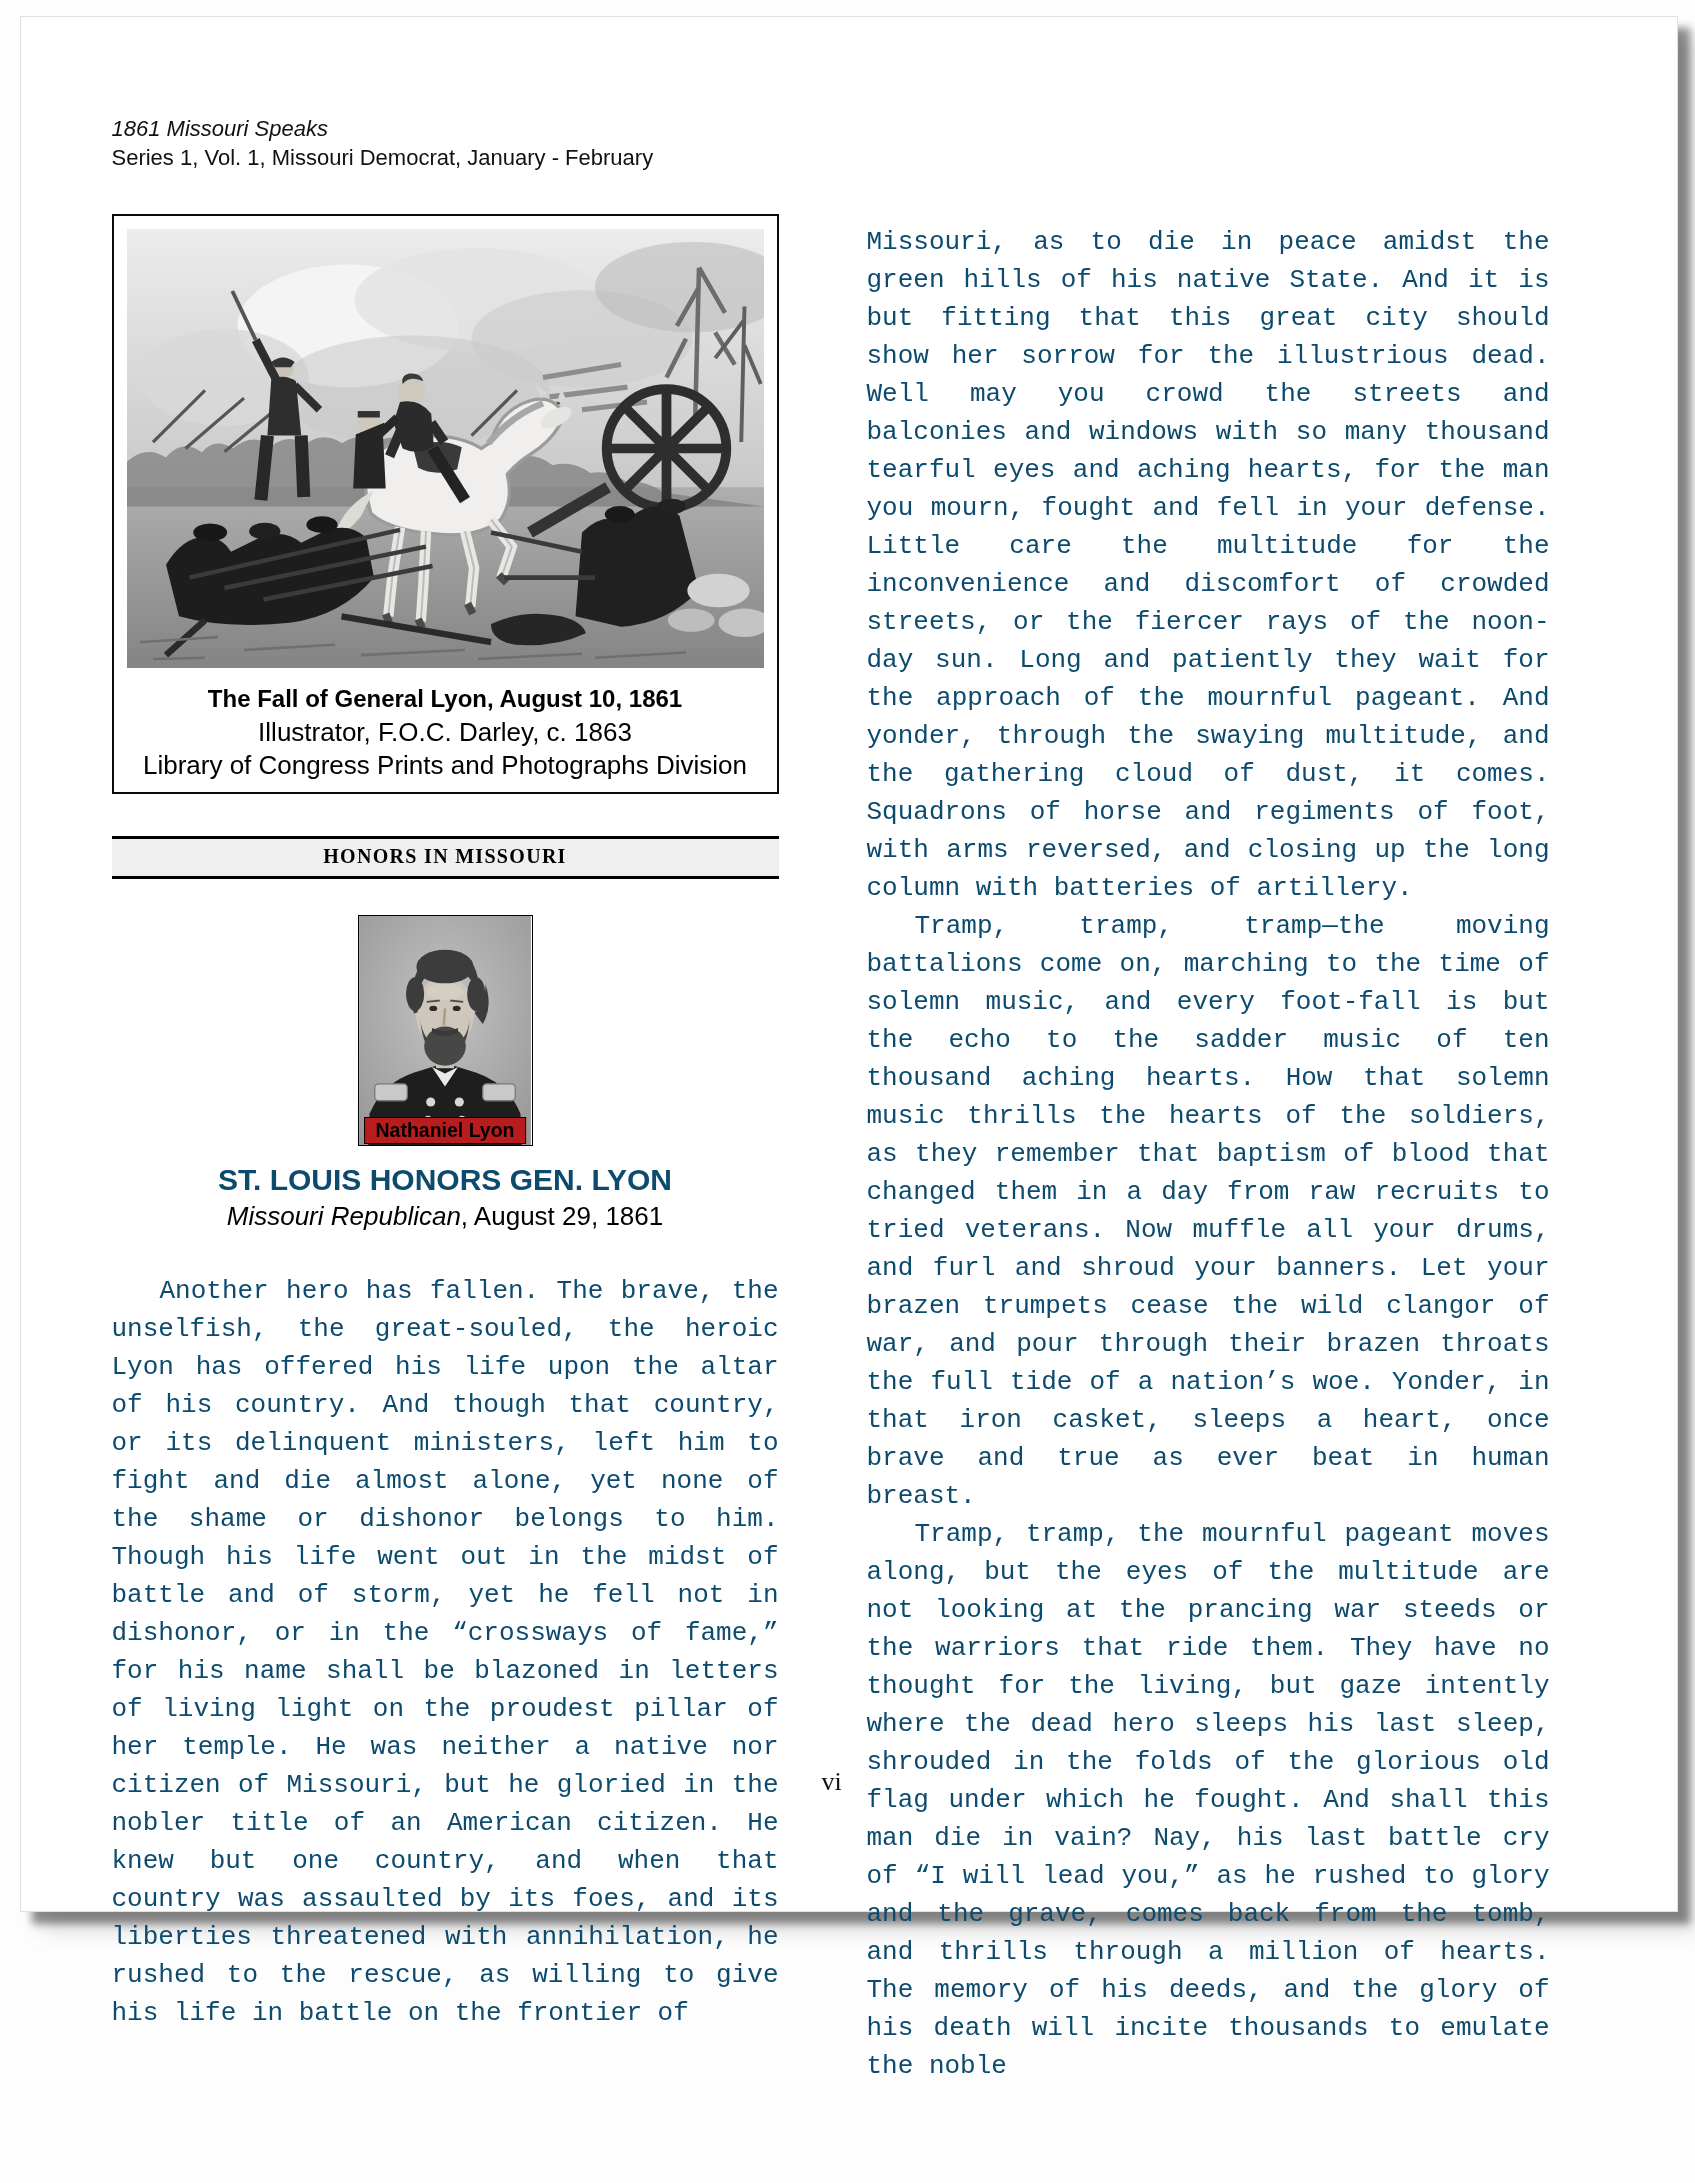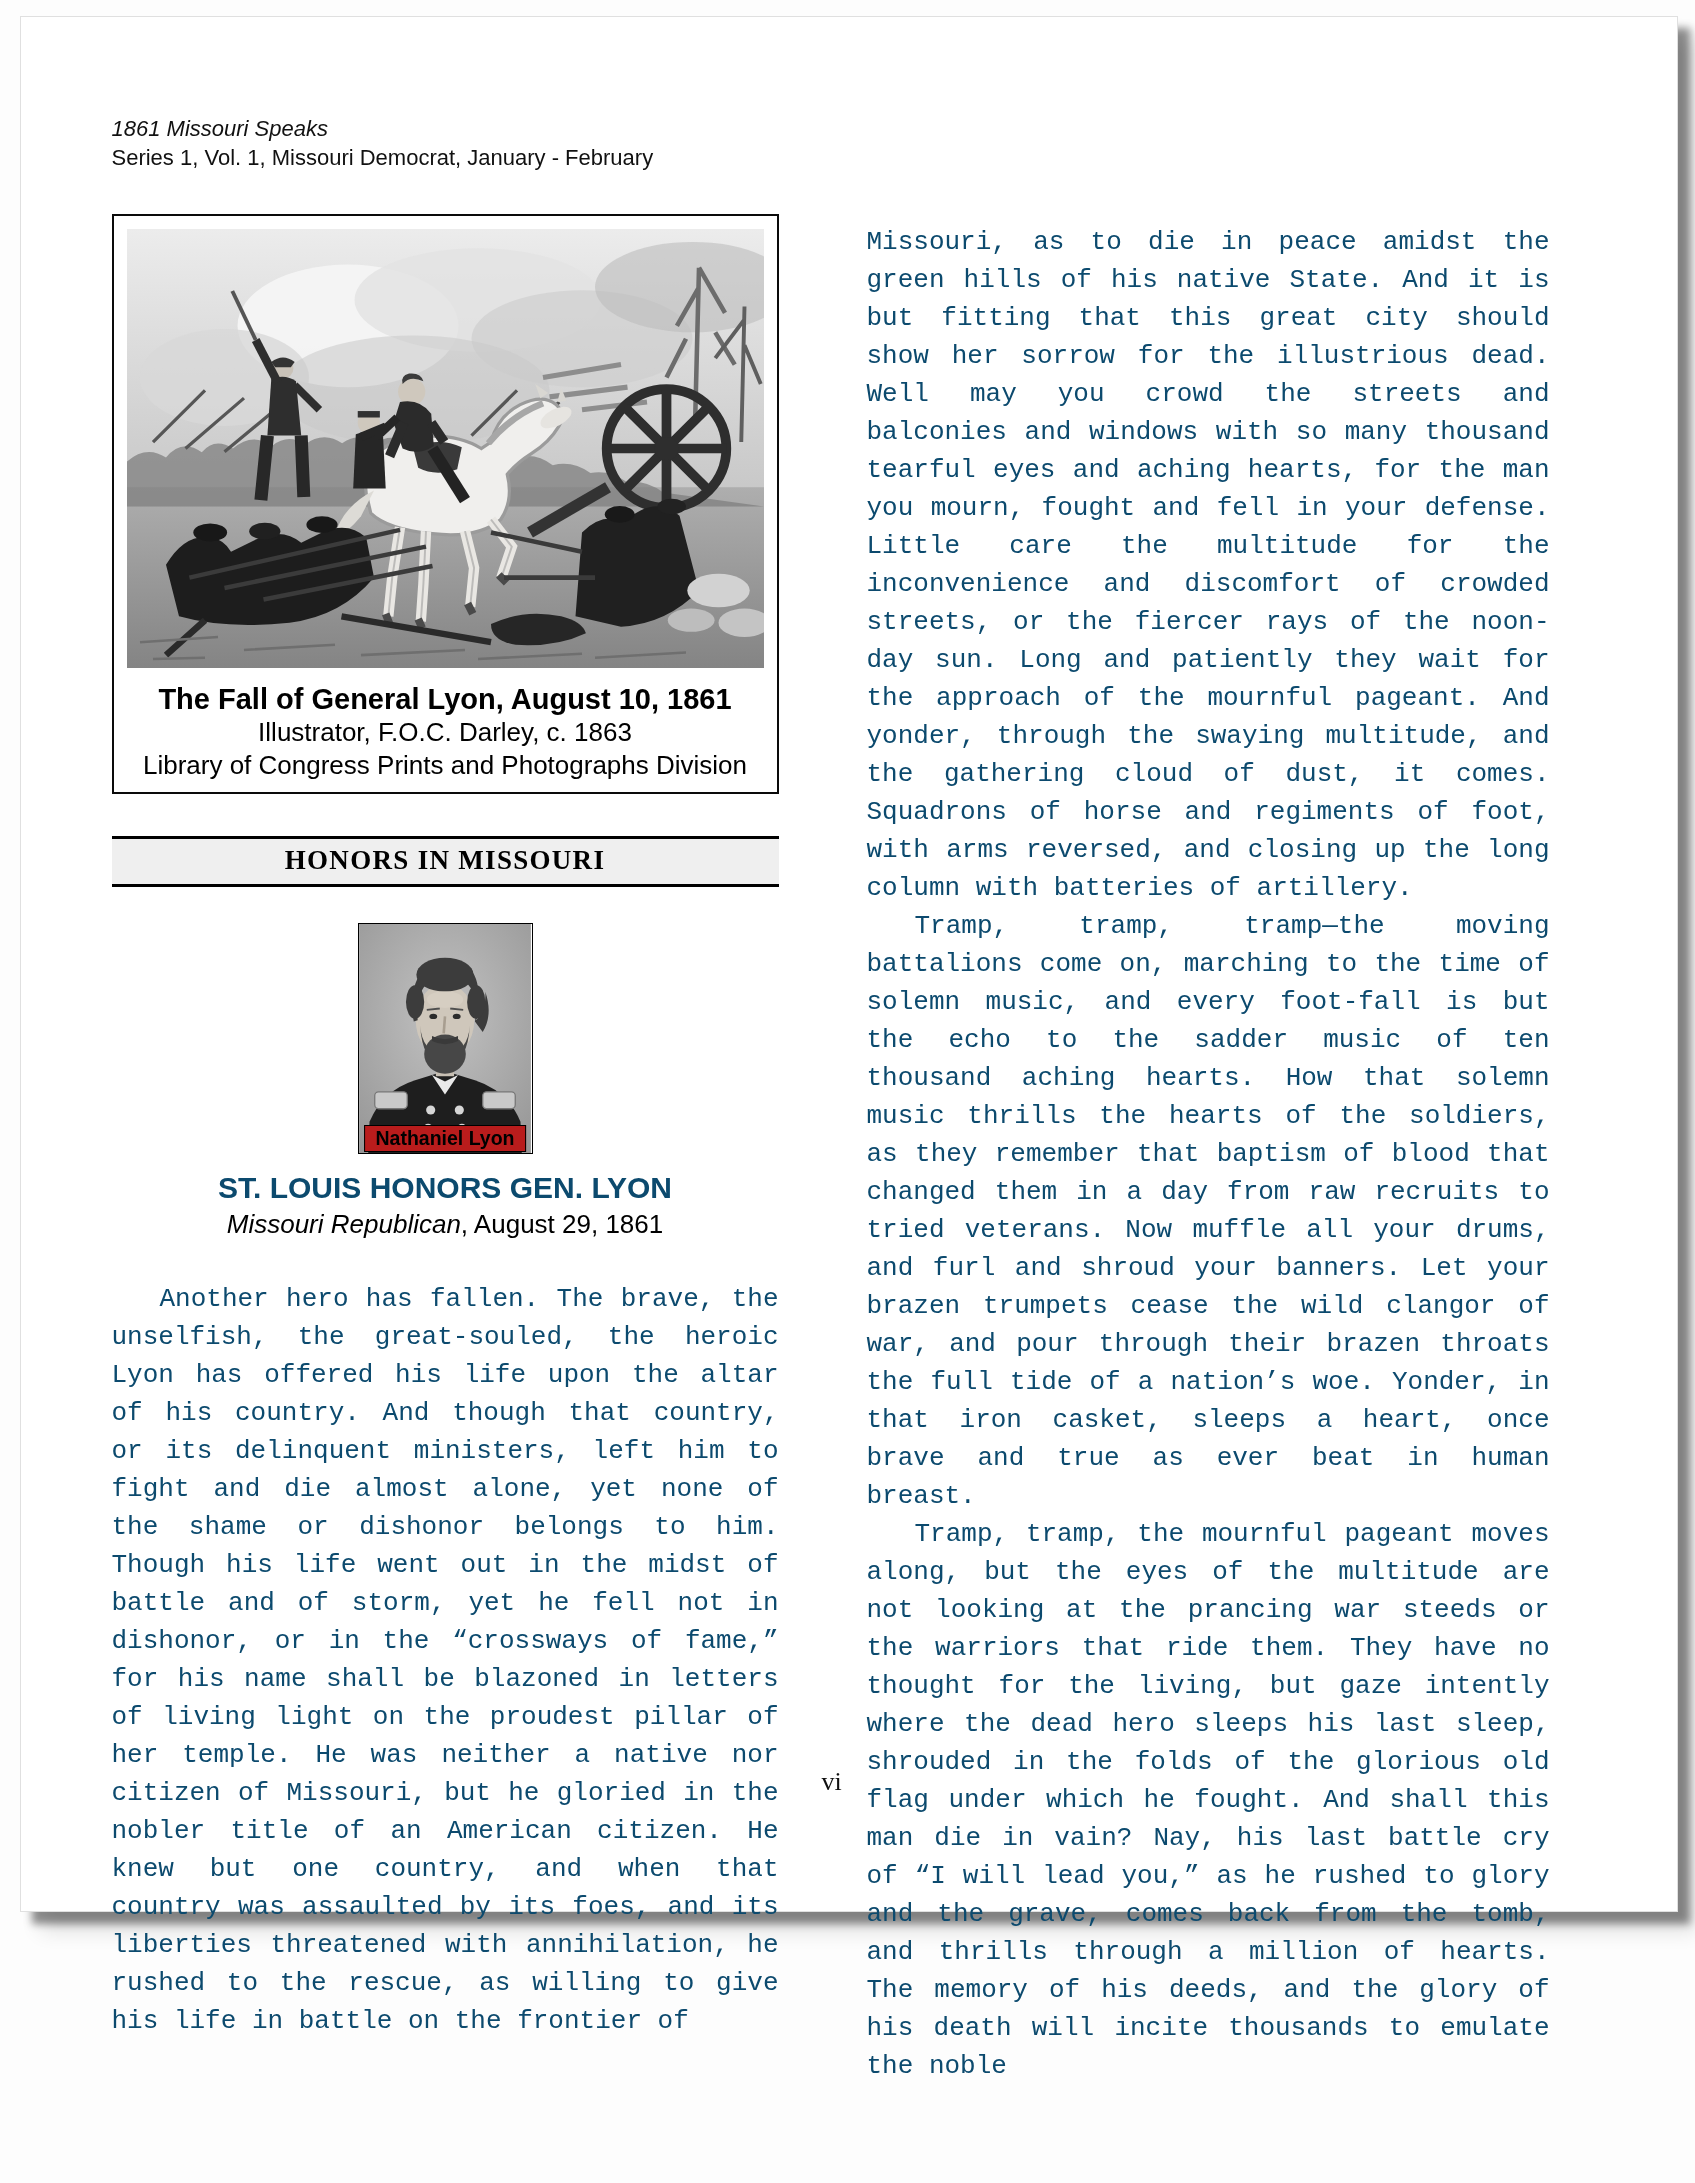--- a/index.html
+++ b/index.html
@@ -11,28 +11,28 @@
     padding:97px 127px 0 91px;
   }
   .header { color:#111; font-size:22px; line-height:29px; }
   .header .line1 { font-style:italic; }
   .columns { display:flex; gap:88px; margin-top:42px; align-items:flex-start; }
   .col-left { width:667px; flex:0 0 auto; }
   .col-right { flex:1 1 auto; padding-top:9px; }
 
   .figure { border:2.6px solid #0a0a0a; padding:13px 13px 10.4px; text-align:center; }
   .figure svg { display:block; width:100%; height:439px; }
-  .fig-caption-title { margin-top:14.3px; font-weight:bold; font-size:29px; line-height:34px; color:#000; }
+  .fig-caption-title { margin-top:14.3px; font-weight:bold; font-size:24px; line-height:34px; color:#000; }
   .fig-caption-sub { font-size:26px; line-height:32.5px; color:#000; }
 
   .honors-box {
     margin-top:42px; background:#efefef;
     border-top:3.2px solid #000; border-bottom:3.2px solid #000;
     text-align:center; padding:6.5px 0 7.8px;
-    font-family:"Liberation Serif", serif; font-weight:bold; font-size:27px; letter-spacing:1.3px; color:#000;
+    font-family:"Liberation Serif", serif; font-weight:bold; font-size:20px; letter-spacing:1.3px; color:#000;
   }
 
   .portrait-wrap { margin:36px auto 0; width:175px; position:relative; }
   .portrait-frame { border:1.9px solid #000; display:block; }
   .portrait-frame svg { display:block; width:172px; height:229px; }
   .portrait-label {
     position:absolute; left:50%; bottom:2.6px; transform:translateX(-50%);
     background:#b91c1c; border:1.9px solid #000; font-weight:bold; font-size:19.5px;
     padding:0.6px 10.4px; white-space:nowrap; color:#000;
   }

